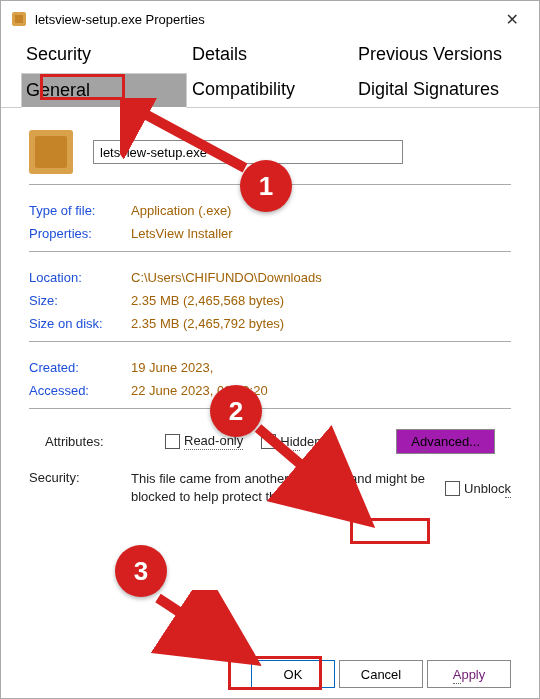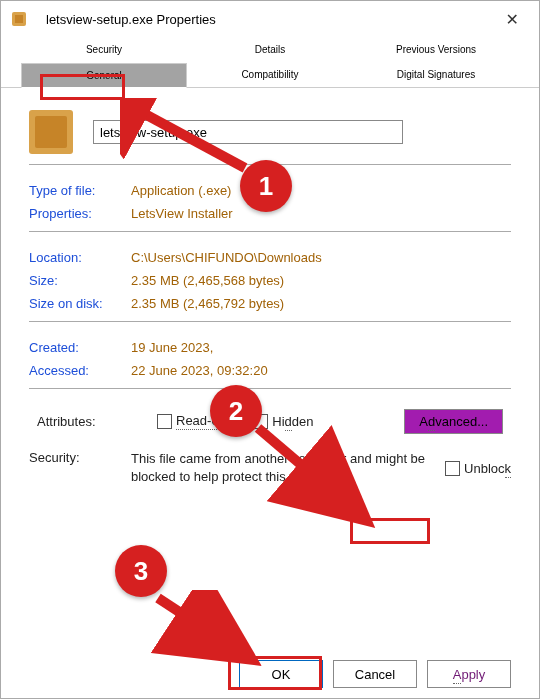--- a/index.html
+++ b/index.html
@@ -19,37 +19,37 @@
     height: 699px;
     border: 1px solid #aaa;
     background: #fff;
     position: relative;
   }
   .titlebar {
     display: flex;
     align-items: center;
     height: 36px;
     padding: 0 10px;
-    gap: 19px;
+    gap: 8px;
   }
   .titlebar .icon { width:16px; height:16px; }
   .titlebar .title { flex:1; font-size:13px; }
   .close-x { font-size:16px; padding:4px 10px; cursor:default; color:#333; }
   .tabbar {
     display: flex;
     flex-wrap: wrap;
     padding: 0 20px;
     border-bottom: 1px solid #ccc;
   }
   .tabrow { display:flex; width:100%; }
   .tab {
     flex:1;
-    text-align:center;
+    text-align:left;
     padding:6px 4px;
-    font-size:10px;
+    font-size:18px;
     border:1px solid transparent;
     cursor:default;
   }
   .tab.active {
     border:1px solid #ccc;
     border-bottom:1px solid #fff;
     background:#a3a3a3;
     position:relative;
     top:1px;
   }
@@ -69,33 +69,33 @@
   }
   .bigicon {
     width:44px; height:44px; background:#d9a24a;
     border-radius:3px; display:inline-block; position:relative;
     margin-right:20px;
   }
   .bigicon::before {
     content:""; position:absolute; top:6px; left:6px; right:6px; bottom:6px;
     background:#c68428; border-radius:2px;
   }
-  .attr-row { display:flex; align-items:center; gap:18px; margin:10px 8px; }
+  .attr-row { display:flex; align-items:center; gap:18px; margin:10px 16px; }
   .chk { display:inline-flex; align-items:center; gap:4px; }
   .chk-box { width:15px; height:15px; border:1px solid #555; display:inline-block; }
   .adv-btn {
     margin-left:auto; padding:4px 14px; border:1px solid #888; background:#a21caf;
     font-family:inherit; font-size:13px;
   }
   .sec-row { display:flex; margin-top:16px; }
   .sec-text { flex:1; line-height:1.4; }
   .unblock { display:inline-flex; align-items:center; gap:4px; margin-left:10px; }
   .btnbar {
     position:absolute; bottom:10px; left:0; right:0;
-    display:flex; justify-content:flex-end; gap:10px; padding:0 28px;
+    display:flex; justify-content:flex-end; gap:4px; padding:0 28px;
   }
   .btn {
     width:84px; height:28px; border:1px solid #888; background:#fff;
     font-family:inherit; font-size:13px;
   }
   .btn.ok { border:1px solid #0067c0; }
   .btn.disabled { color:#701a75; }
   .dotted { border-bottom:1px dotted #666; padding-bottom:1px; }
 
   

